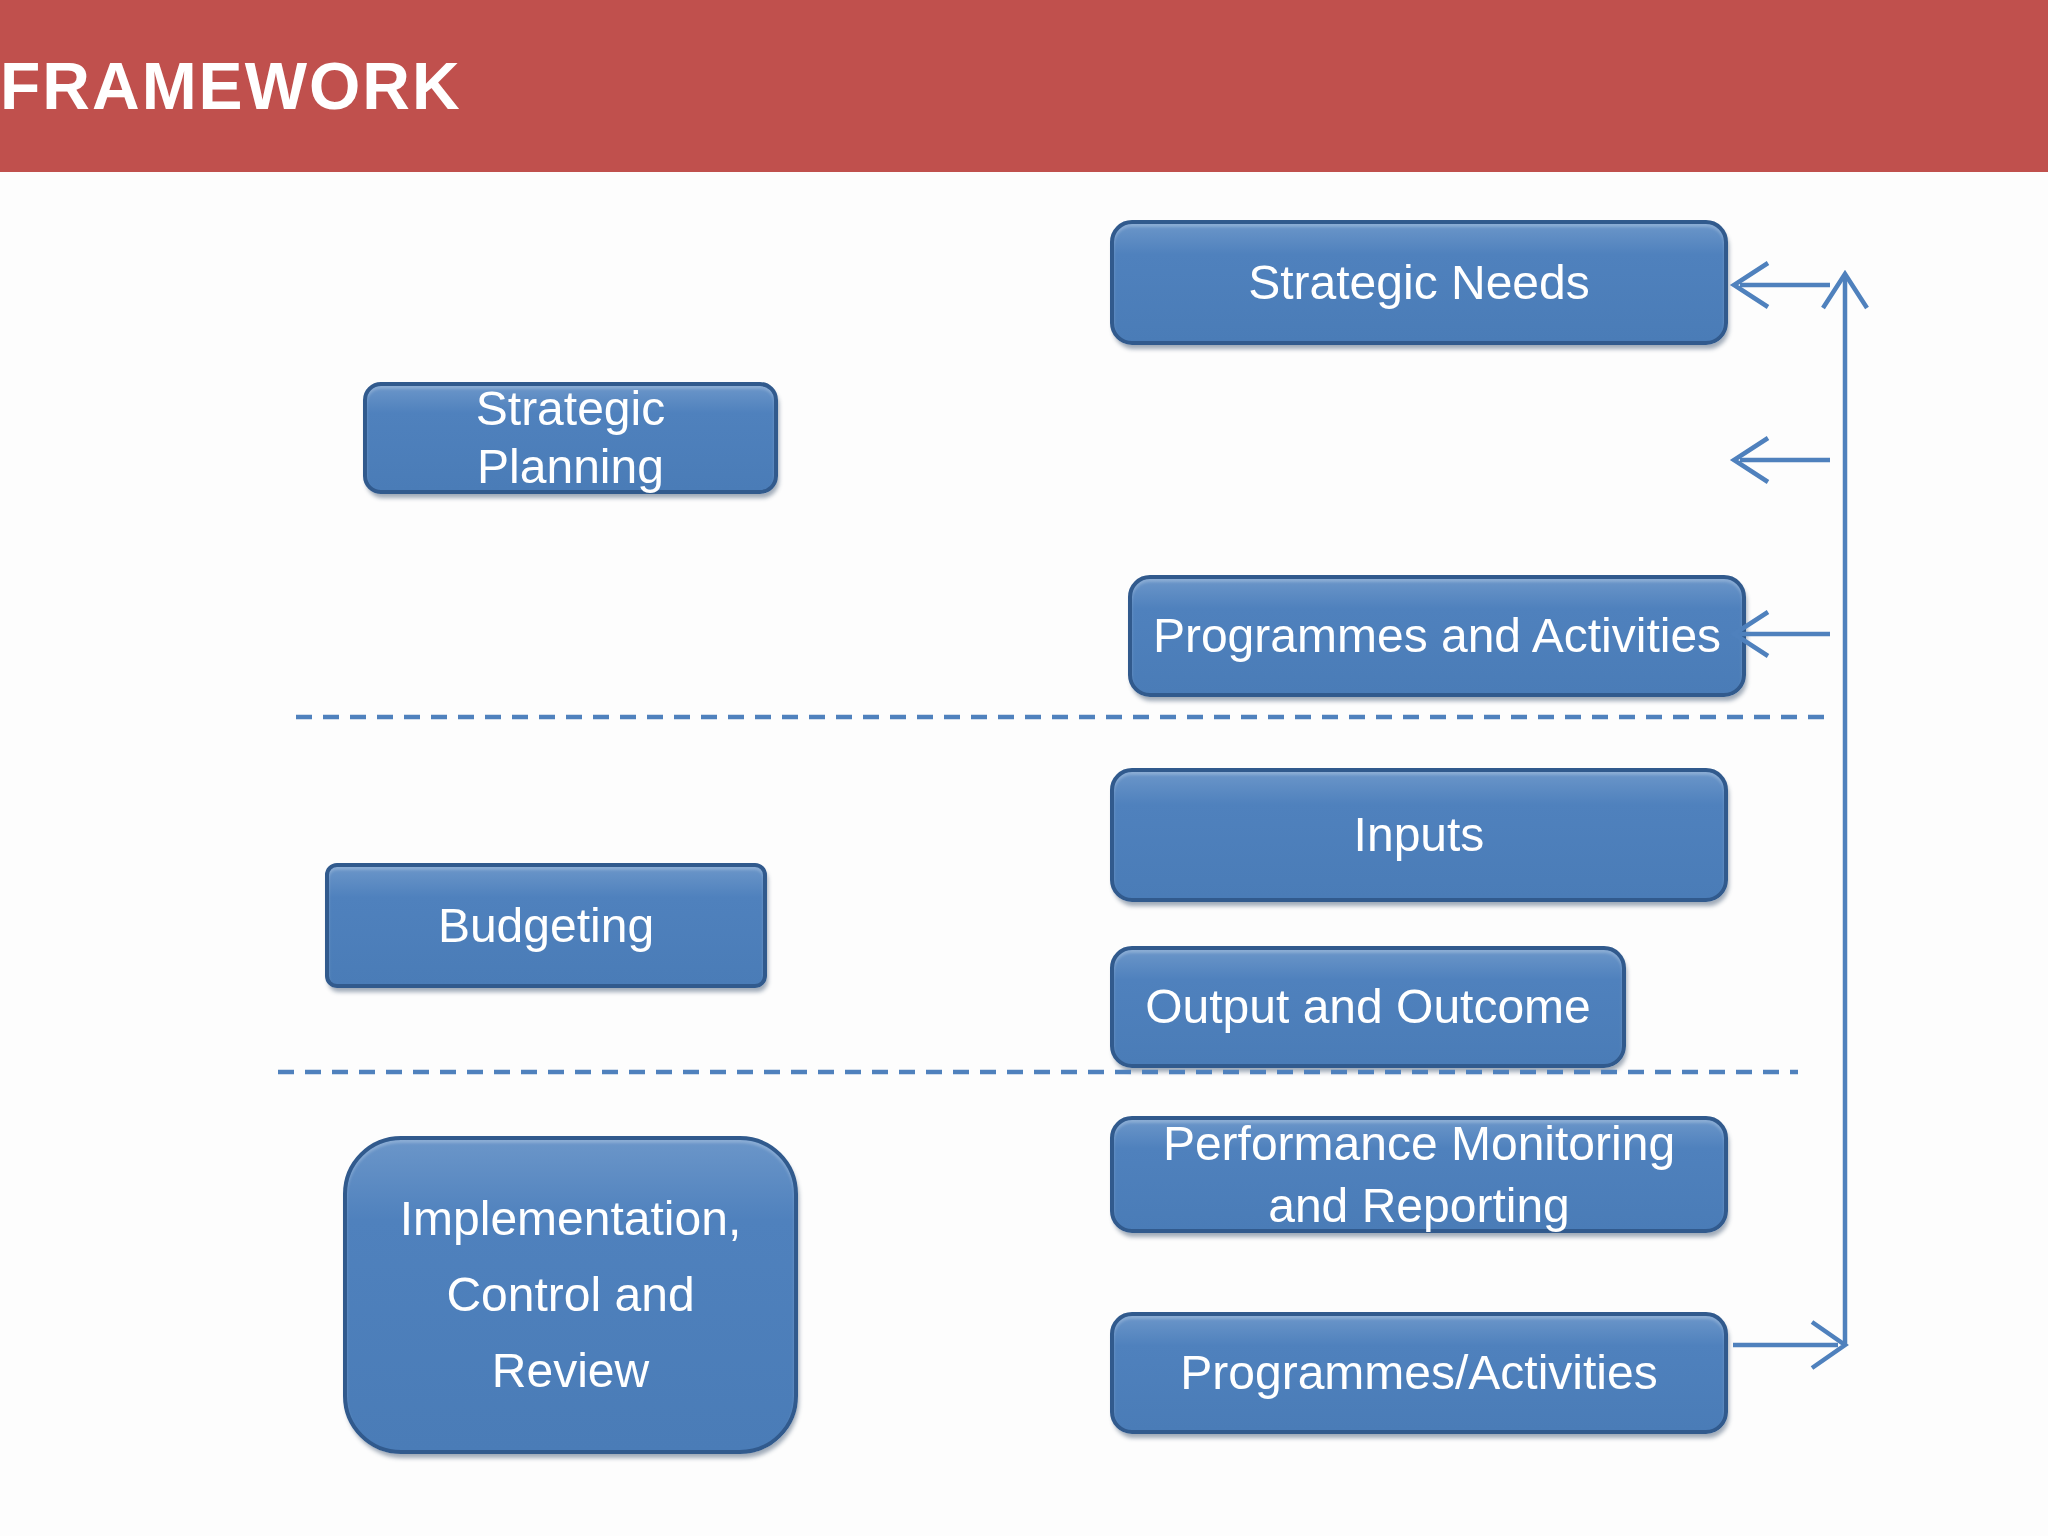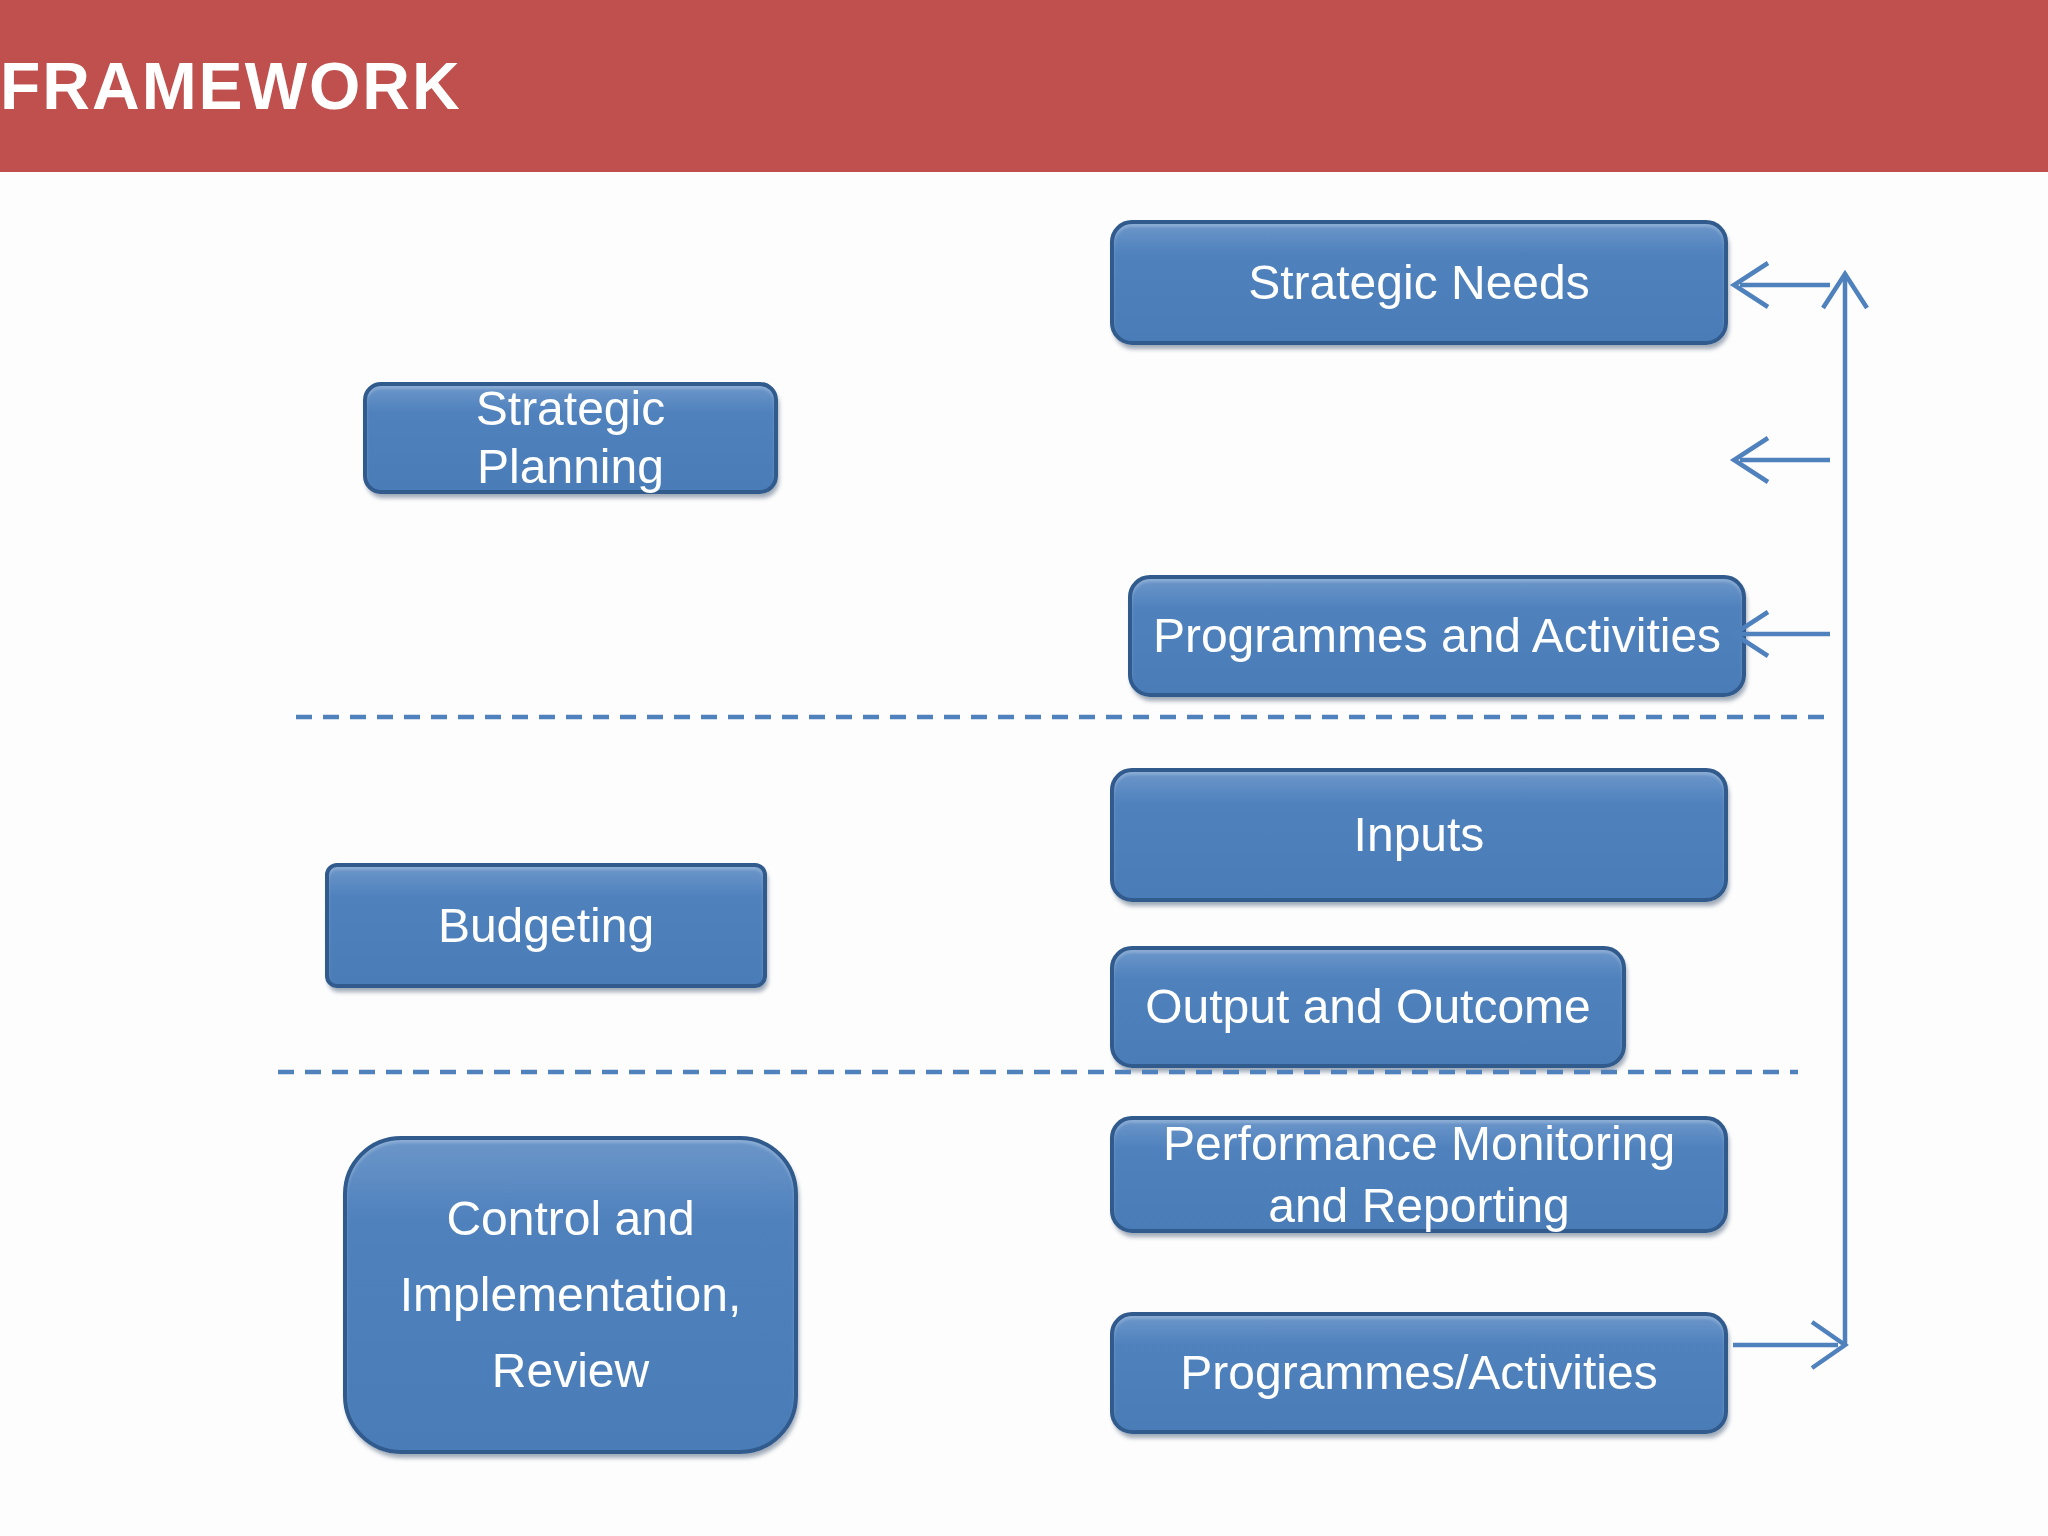--- a/index.html
+++ b/index.html
@@ -65,22 +65,22 @@
   <div class="box r-sp" style="left:343px;top:382px;width:415px;height:112px;">
     <div class="ln">Strategic</div>
     <div class="ln">Planning</div>
   </div>
 
   <div class="box r-bu" style="left:325px;top:863px;width:442px;height:125px;">
     <div class="ln">Budgeting</div>
   </div>
 
   <div class="box r-impl" style="left:343px;top:1136px;width:455px;height:318px;">
+    <div class="ln">Implementation,</div>
     <div class="ln">Control and</div>
-    <div class="ln">Implementation,</div>
     <div class="ln">Review</div>
   </div>
 
   <div class="box" style="left:1110px;top:220px;width:618px;height:125px;">
     <div class="ln">Strategic Needs</div>
   </div>
 
 
   <div class="box" style="left:1110px;top:575px;width:618px;height:122px;margin-left:18px;">
     <div class="ln">Programmes and Activities</div>

